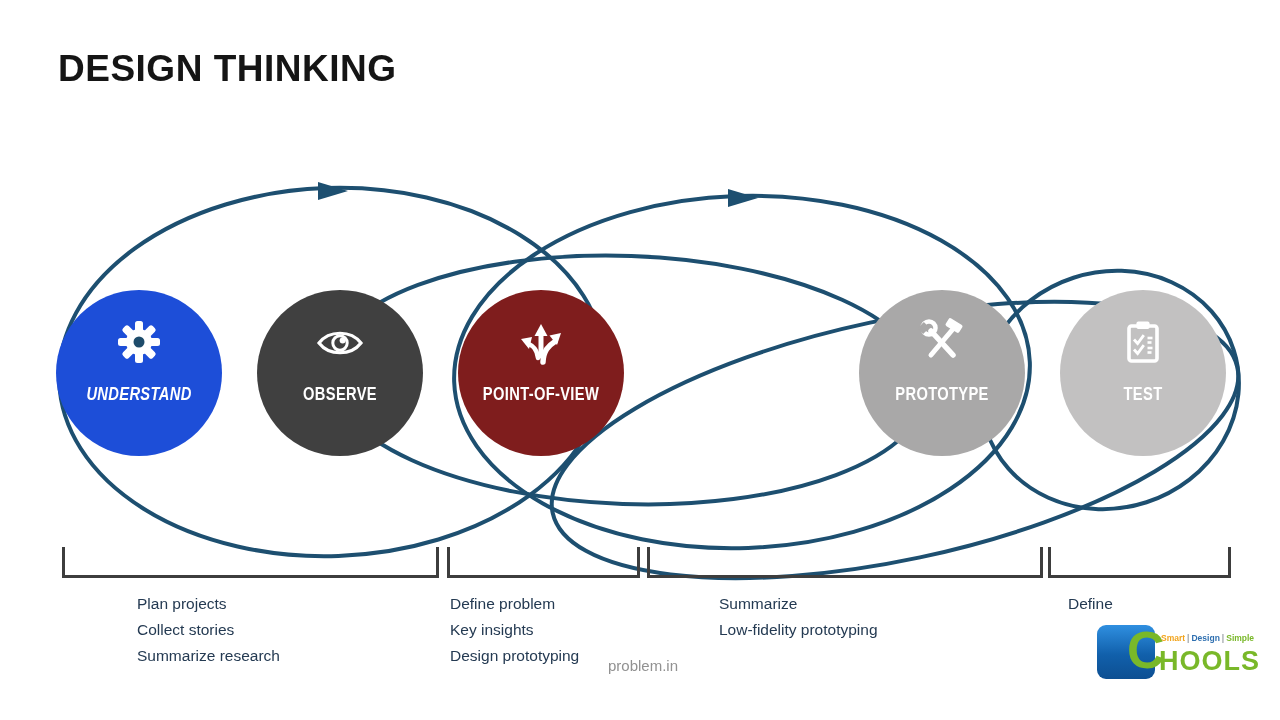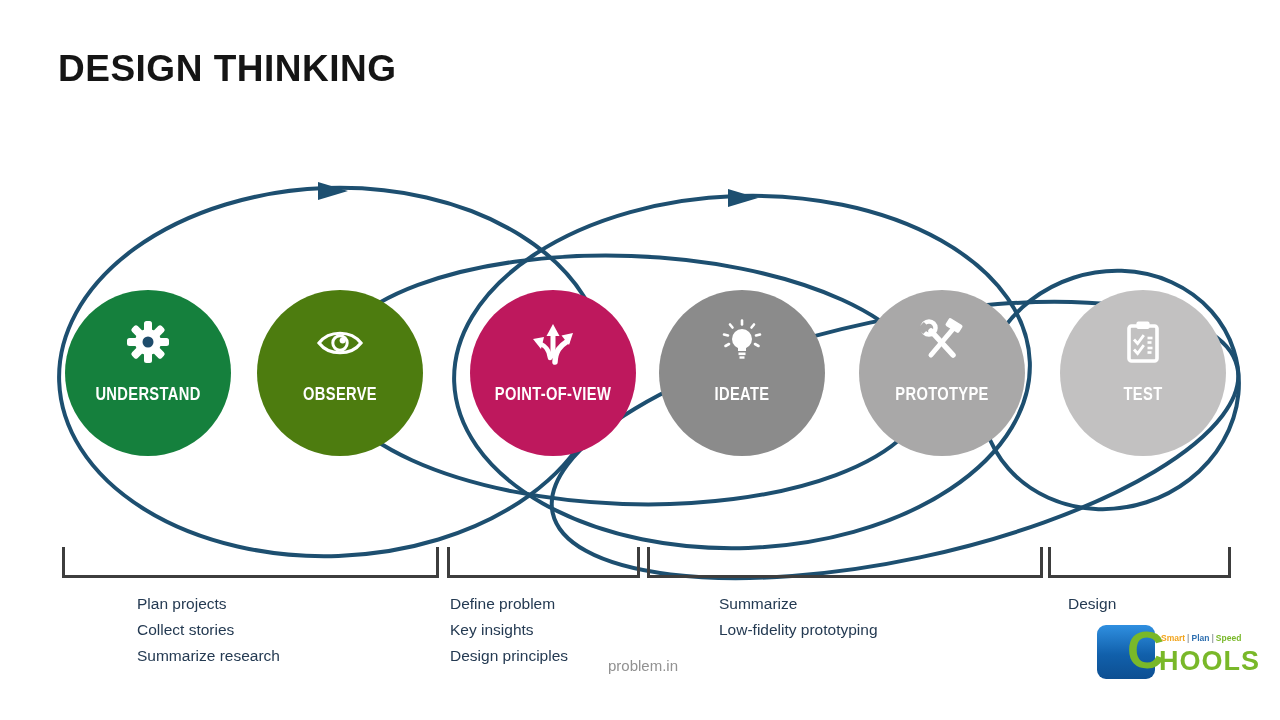--- a/index.html
+++ b/index.html
@@ -55,81 +55,63 @@
       <ellipse cx="742" cy="372" rx="288" ry="176" transform="rotate(-2 742 372)"></ellipse>
       <ellipse cx="1110" cy="390" rx="130" ry="118" transform="rotate(-18 1110 390)"></ellipse>
       <ellipse cx="895" cy="440" rx="350" ry="120" transform="rotate(-12 895 440)"></ellipse>
     </g>
     <g fill="#1d4f70">
       <polygon points="318,182 318,200 348,191"></polygon>
       <polygon points="728,189 728,207 758,198"></polygon>
     </g>
   </svg>
 
-  <div class="stage" style="left: 65px; background-color: #15803d; color: rgb(30, 76, 107);">
+  <div class="stage" style="left: 56px; background-color: #1d4ed8; color: rgb(30, 76, 107); font-style: italic;">
     <svg class="icon" viewBox="0 0 48 48">
       <g fill="#ffffff">
         <rect x="20" y="3" width="8" height="12" rx="2.5"></rect>
         <rect x="20" y="3" width="8" height="12" rx="2.5" transform="rotate(45 24 24)"></rect>
         <rect x="20" y="3" width="8" height="12" rx="2.5" transform="rotate(90 24 24)"></rect>
         <rect x="20" y="3" width="8" height="12" rx="2.5" transform="rotate(135 24 24)"></rect>
         <rect x="20" y="3" width="8" height="12" rx="2.5" transform="rotate(180 24 24)"></rect>
         <rect x="20" y="3" width="8" height="12" rx="2.5" transform="rotate(225 24 24)"></rect>
         <rect x="20" y="3" width="8" height="12" rx="2.5" transform="rotate(270 24 24)"></rect>
         <rect x="20" y="3" width="8" height="12" rx="2.5" transform="rotate(315 24 24)"></rect>
         <circle cx="24" cy="24" r="13"></circle>
       </g>
       <circle cx="24" cy="24" r="5.5" fill="currentColor"></circle>
     </svg>
     <div class="label">UNDERSTAND</div>
   </div>
 
-  <div class="stage" style="left: 257px; background-color: #4d7c0f; color: rgb(45, 116, 173);">
+  <div class="stage" style="left: 257px; background-color: #404040; color: rgb(45, 116, 173);">
     <svg class="icon" viewBox="0 0 48 48">
       <path d="M3 25 C13 12 35 12 45 25 C35 38 13 38 3 25 Z" fill="none" stroke="#ffffff" stroke-width="3.2"></path>
       <circle cx="24" cy="25" r="7.2" fill="none" stroke="#ffffff" stroke-width="3"></circle>
       <circle cx="26.6" cy="22.6" r="3" fill="#ffffff"></circle>
     </svg>
     <div class="label">OBSERVE</div>
   </div>
 
-  <div class="stage" style="left: 470px; background-color: #be185d; color: rgb(61, 154, 214);">
+  <div class="stage" style="left: 458px; background-color: #7f1d1d; color: rgb(61, 154, 214);">
     <svg class="icon" viewBox="0 0 48 48">
       <g stroke="#ffffff" fill="none" stroke-linecap="round">
         <line x1="24" y1="38" x2="24" y2="17" stroke-width="5"></line>
         <path d="M21 40 C20 31 16 28 11 25.5" stroke-width="4.5"></path>
         <path d="M26 44 C26.5 33 31 28 38 23.5" stroke-width="5.5"></path>
       </g>
       <g fill="#ffffff">
         <polygon points="24,6 17.5,18 30.5,18"></polygon>
         <polygon points="4,21 15,19 12,31"></polygon>
         <polygon points="44,15 32.5,17.5 40,27"></polygon>
       </g>
     </svg>
     <div class="label">POINT-OF-VIEW</div>
   </div>
 
-  <div class="stage" style="left: 659px; background-color: rgb(139, 139, 139); color: rgb(139, 139, 139);">
-    <svg class="icon" viewBox="0 0 48 48">
-      <circle cx="24" cy="21" r="10" fill="#ffffff"></circle>
-      <path d="M20 30 h8 v3 h-8 z" fill="#ffffff"></path>
-      <rect x="20.5" y="34.5" width="7" height="2.6" fill="#ffffff"></rect>
-      <rect x="21.5" y="38.3" width="5" height="2.4" fill="#ffffff"></rect>
-      <g stroke="#ffffff" stroke-width="2.6" stroke-linecap="round">
-        <line x1="24" y1="6.5" x2="24" y2="2.5"></line>
-        <line x1="14.5" y1="9.5" x2="12" y2="6.5"></line>
-        <line x1="33.5" y1="9.5" x2="36" y2="6.5"></line>
-        <line x1="10" y1="17.5" x2="6" y2="16.5"></line>
-        <line x1="38" y1="17.5" x2="42" y2="16.5"></line>
-        <line x1="11" y1="26" x2="7.5" y2="28"></line>
-        <line x1="37" y1="26" x2="40.5" y2="28"></line>
-      </g>
-    </svg>
-    <div class="label">IDEATE</div>
-  </div>
 
   <div class="stage" style="left: 1060px; background-color: rgb(194, 193, 193); color: rgb(194, 193, 193);">
     <svg class="icon" viewBox="0 0 48 48">
       <rect x="10" y="8" width="28" height="35" rx="2.5" fill="none" stroke="#ffffff" stroke-width="3.6"></rect>
       <rect x="17.5" y="3.5" width="13" height="7.5" rx="1.8" fill="#ffffff"></rect>
       <g stroke="#ffffff" stroke-width="2.8" fill="none">
         <path d="M15 21.5 l3.6 4 6.2-8.4"></path>
         <path d="M15 31.5 l3.6 4 6.2-8.4"></path>
       </g>
       <g stroke="#ffffff" stroke-width="2.6">
@@ -161,34 +143,34 @@
   <div class="bracket" style="left:1048px;width:177px"></div>
 
   <div class="glist" style="left:137px">
     <div>Plan projects</div>
     <div>Collect stories</div>
     <div>Summarize research</div>
   </div>
   <div class="glist" style="left:450px">
     <div>Define problem</div>
     <div>Key insights</div>
-    <div>Design principles</div>
+    <div>Design prototyping</div>
   </div>
   <div class="glist" style="left:719px">
     <div>Summarize</div>
     <div>Low-fidelity prototyping</div>
   </div>
   <div class="glist" style="left:1068px">
-    <div>Design</div>
+    <div>Define</div>
   </div>
 
   <div class="watermark">problem.in</div>
 
   <div class="logo">
     <div class="square"></div>
     <div class="cletter">C</div>
     <div class="tagline">
-      <span style="color: rgb(242, 164, 28);">Smart</span><span class="sep">|</span><span style="color: rgb(46, 111, 176);">Plan</span><span class="sep">|</span><span style="color: rgb(121, 184, 41);">Speed</span>
+      <span style="color: rgb(242, 164, 28);">Smart</span><span class="sep">|</span><span style="color: rgb(46, 111, 176);">Design</span><span class="sep">|</span><span style="color: rgb(121, 184, 41);">Simple</span>
     </div>
     <div class="word">HOOLS</div>
   </div>
 
 </div>
 
 </body></html>

